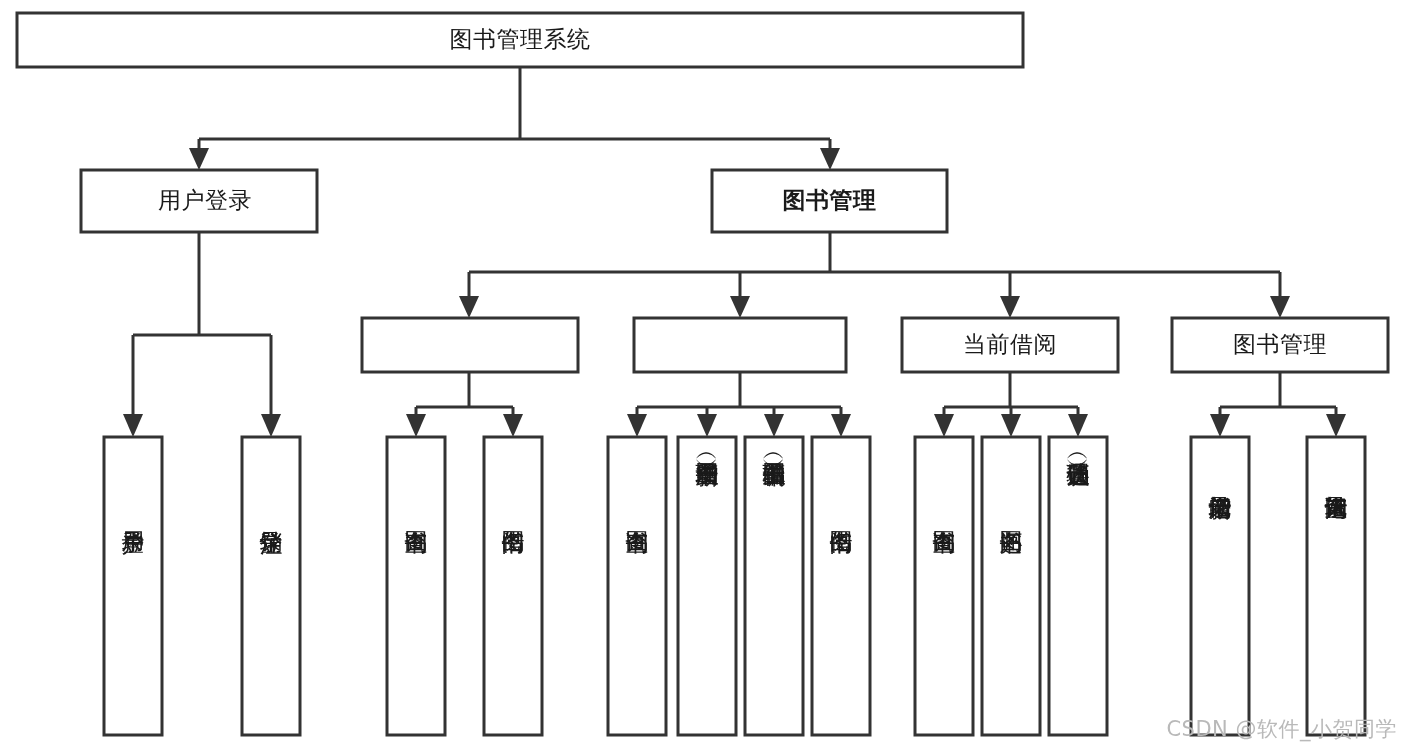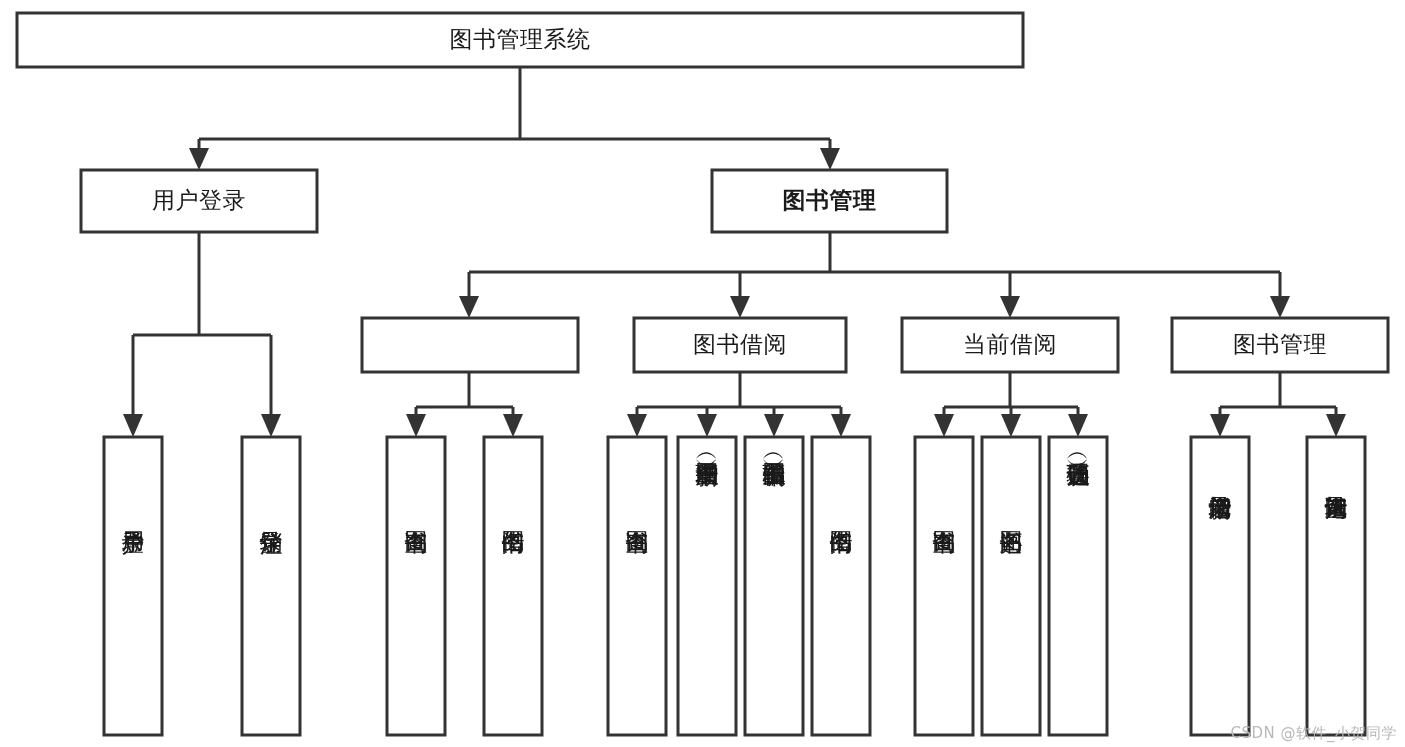--- a/index.html
+++ b/index.html
@@ -66,21 +66,21 @@
     white-space: nowrap;
     pointer-events: none;
     padding-top: 8px;
     box-sizing: border-box;
   }
   .watermark {
     position: absolute;
     right: 8px;
     bottom: 4px;
     color: #b9b9b9;
-    font-size: 15px;
+    font-size: 21px;
     letter-spacing: 0.5px;
     white-space: nowrap;
     pointer-events: none;
   }
 </style>
 </head>
 <body>
 
 <div id="diagram-root">
 
@@ -169,24 +169,23 @@
     <path class="connector" d="M 1280 372 L 1280 407"></path>
     <path class="connector" d="M 1220 407 L 1336 407"></path>
     <path class="connector" d="M 1220 407 L 1220 420"></path>
     <path class="connector" d="M 1336 407 L 1336 420"></path>
     <polygon class="arrow-head" points="1210,414 1230,414 1220,437"></polygon>
     <polygon class="arrow-head" points="1326,414 1346,414 1336,437"></polygon>
   </svg>
 
   <div class="node-label-h" style="left:17px;  top:13px;  width:1006px; height:54px;">图书管理系统</div>
 
-  <div class="node-label-h" style="left:81px;  top:170px; width:236px; height:62px;text-align:right;">用户登录</div>
+  <div class="node-label-h" style="left:87px;  top:170px; width:236px; height:62px;text-align:right;">用户登录</div>
   <div class="node-label-h" style="left:712px; top:170px; width:235px; height:62px;font-weight:bold;">图书管理</div>
 
-  <div class="node-label-h" style="left:634px; top:318px; width:212px; height:54px;">图书借阅</div>
   <div class="node-label-h" style="left:902px; top:318px; width:216px; height:54px;">当前借阅</div>
   <div class="node-label-h" style="left:1172px;top:318px; width:216px; height:54px;">图书管理</div>
 
   <div class="node-label-v" style="left:104px; top:505px; width:58px; height:230px;">用户登录</div>
   <div class="node-label-v" style="left:242px; top:505px; width:58px; height:230px;">注销登录</div>
 
   <div class="node-label-v" style="left:387px; top:505px; width:58px; height:230px;">查询图书</div>
   <div class="node-label-v" style="left:484px; top:505px; width:58px; height:230px;">借阅图书</div>
 
   <div class="node-label-v" style="left:608px; top:505px; width:58px; height:230px;">查询图书</div>

